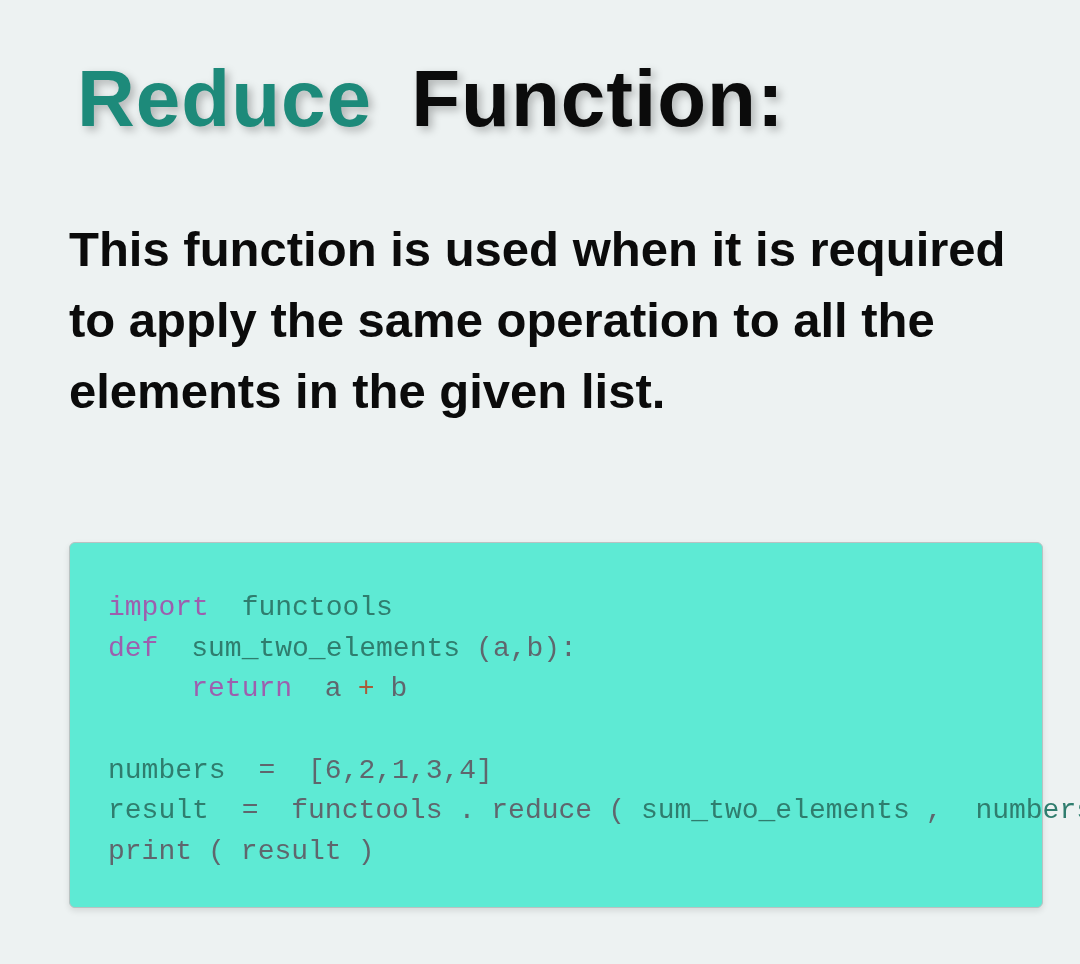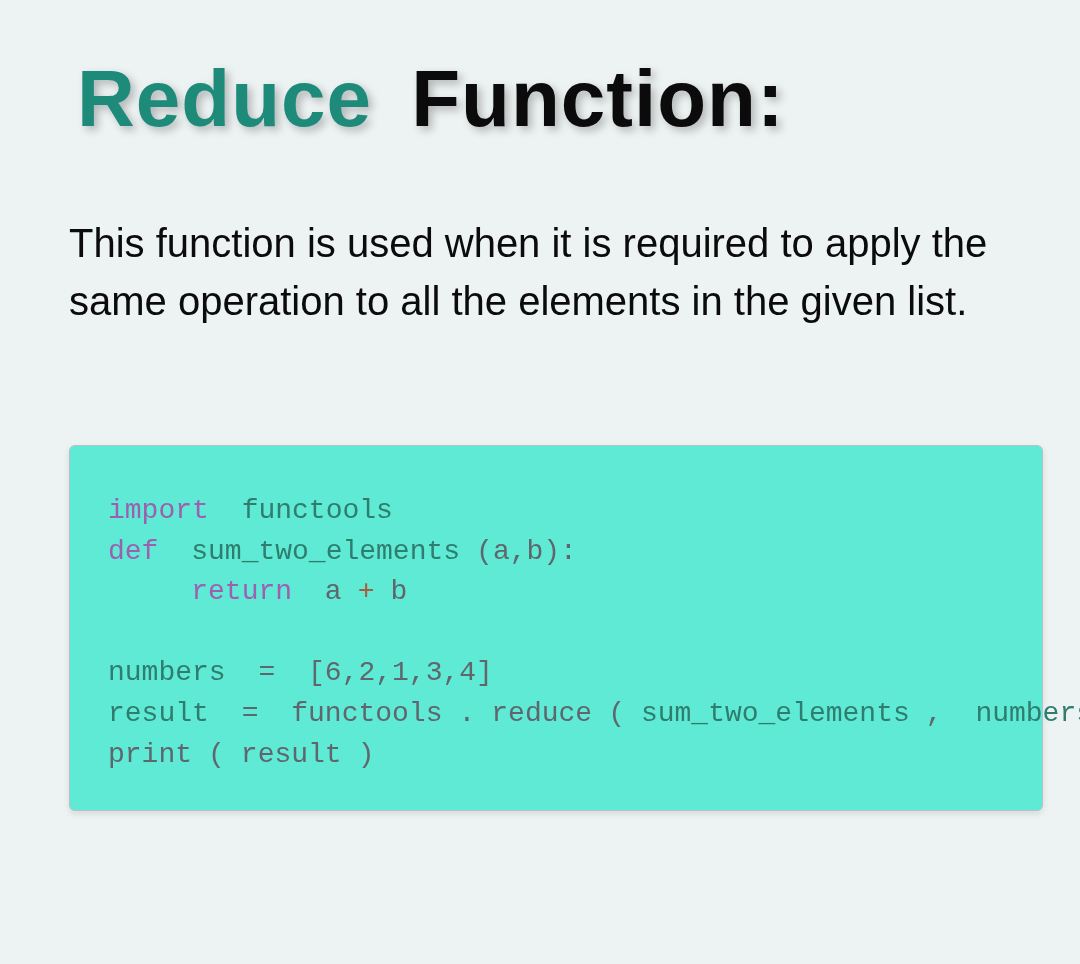--- a/index.html
+++ b/index.html
@@ -28,22 +28,22 @@
     
     .title-accent {
       color: #1d8a7a;
     }
     
     .title-main {
       color: #0b0b0b;
     }
     
     .description {
-      font-size: 40px;
-      font-weight: 400;
+      font-size: 49px;
+      font-weight: 700;
       color: #0b0b0b;
       line-height: 1.45;
       margin-bottom: 115px;
       padding-right: 10px;
     }
     
     .code-box {
       border: 1px solid #b9c2c2;
       border-radius: 6px;
       background-color: #5eead4;

